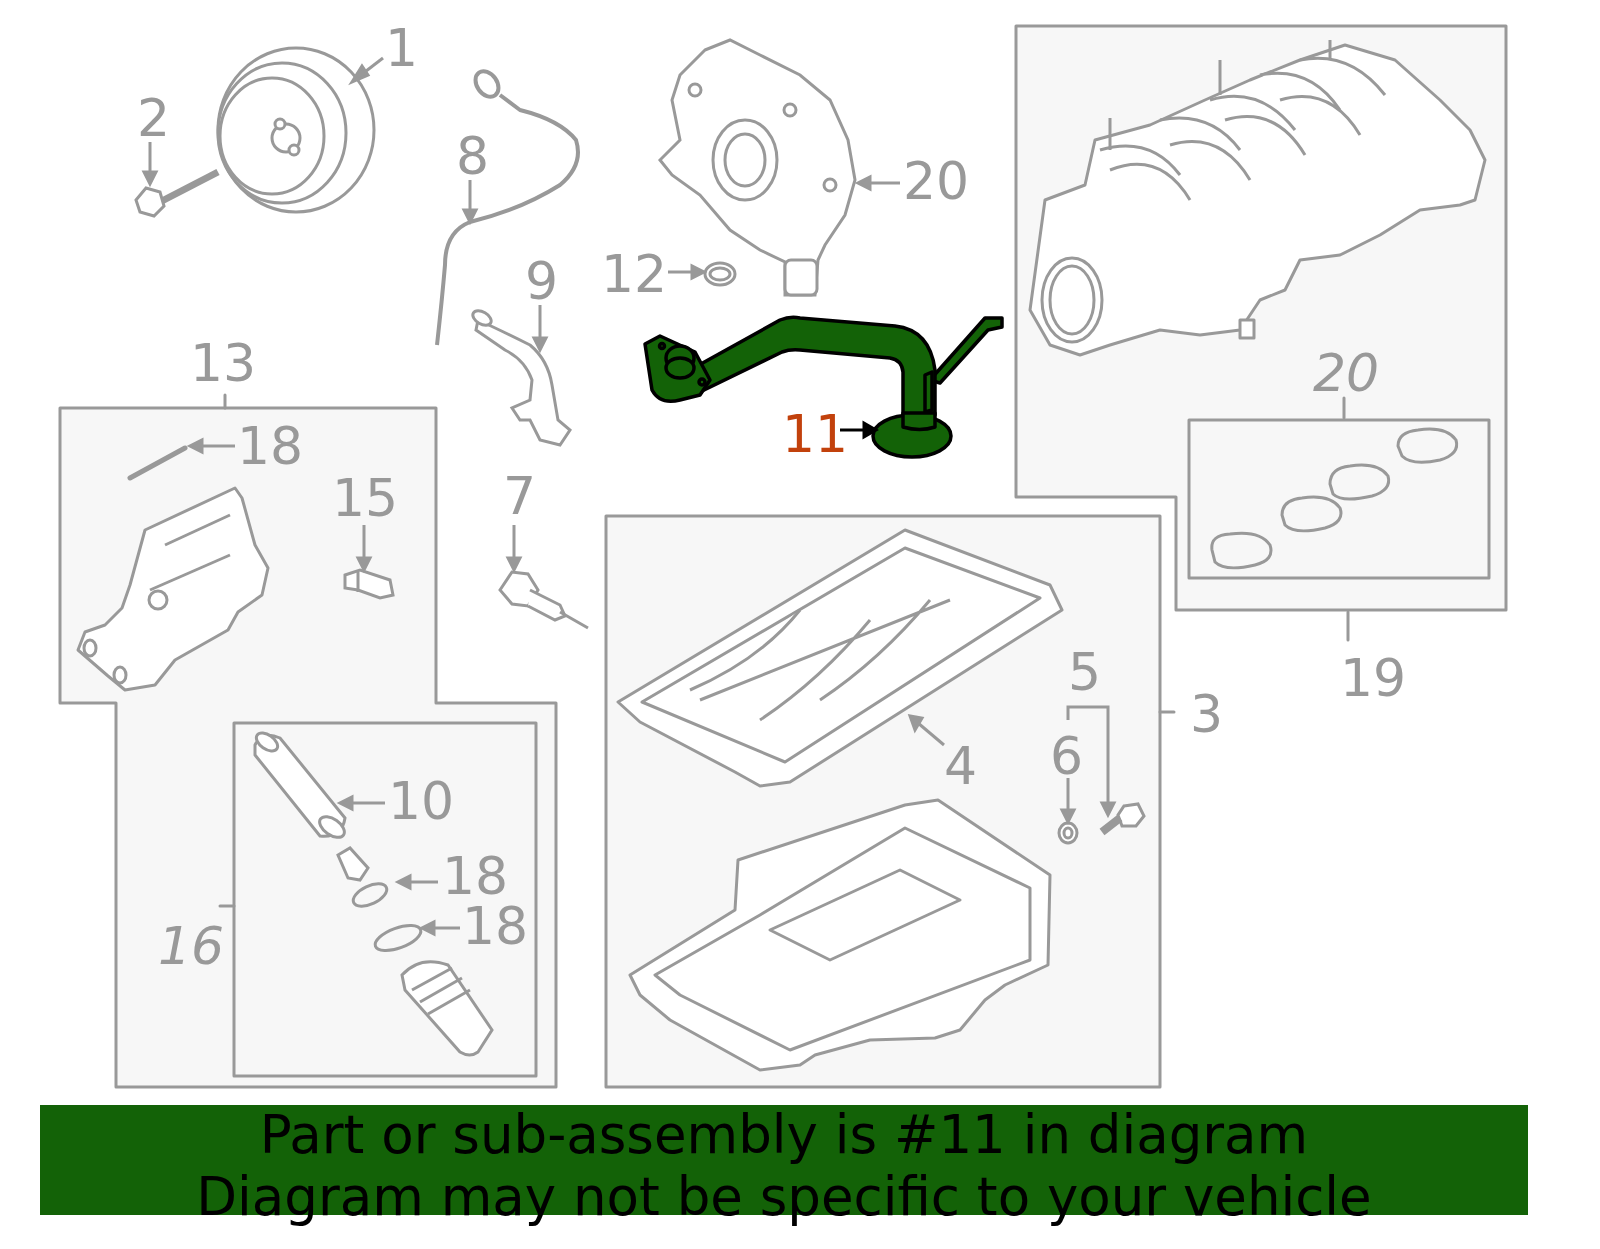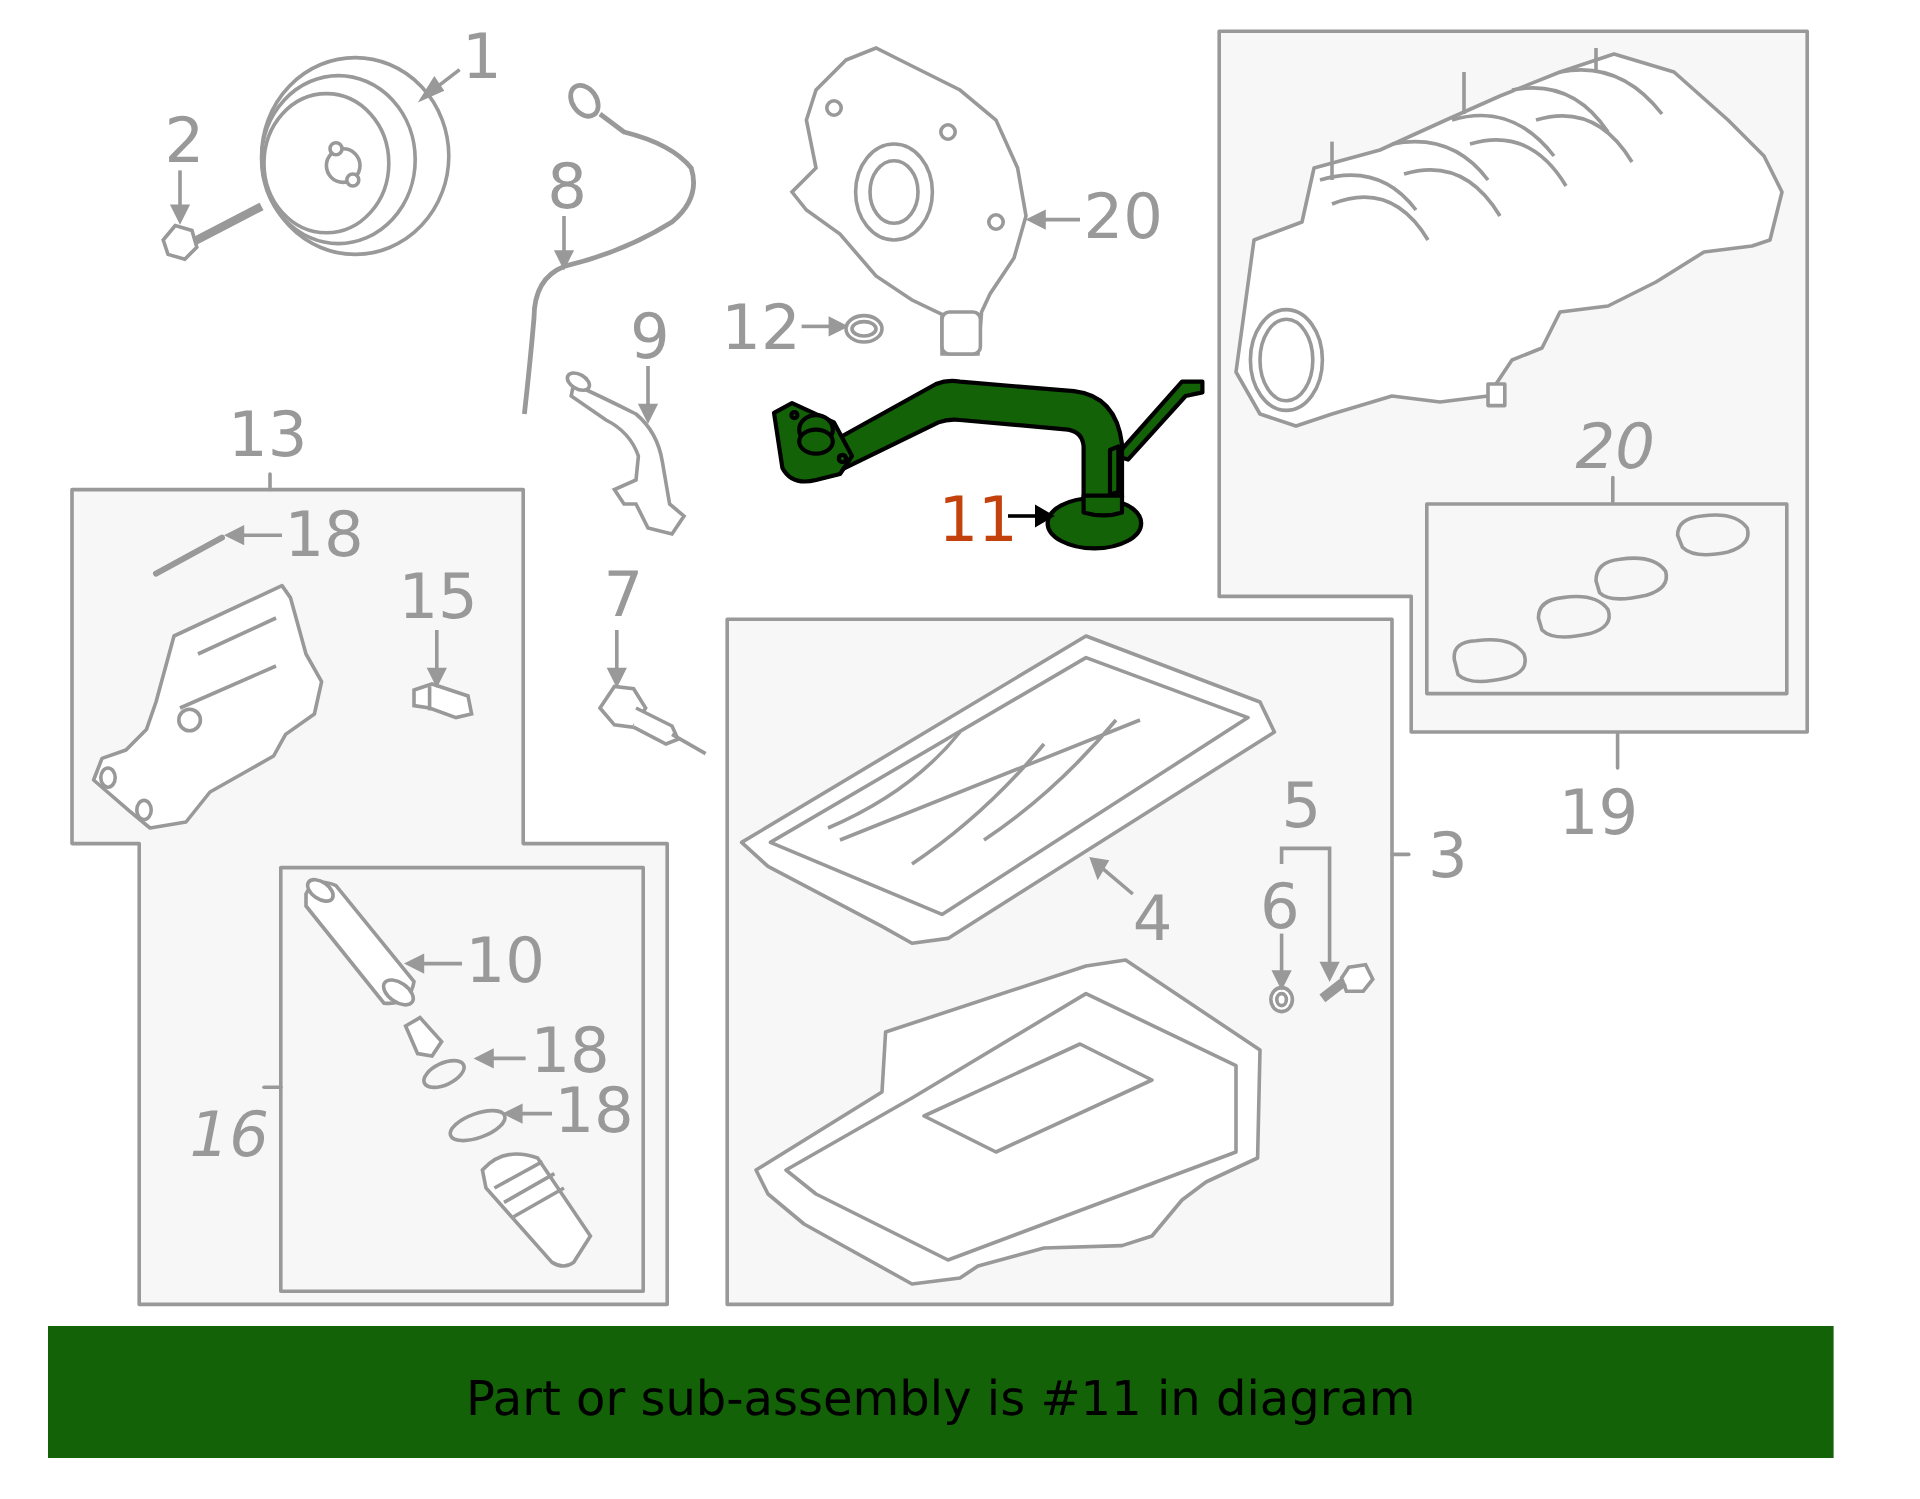--- a/index.html
+++ b/index.html
@@ -1,21 +1,21 @@
 <!DOCTYPE html>
 <html><head>
 <meta charset="utf-8">
 <style>
   html, body { margin:0; padding:0; background:#ffffff; }
   body { width:1600px; height:1249px; position:relative; overflow:hidden; font-family:"DejaVu Sans", sans-serif; }
   #diagram { position:absolute; left:0; top:0; width:1600px; height:1249px; }
   .callout { position:absolute; font-family:"DejaVu Sans", sans-serif; font-size:52px; line-height:1; color:#999999; }
   .callout.highlight { color:#c2410c; }
   .banner { position:absolute; left:40px; top:1105px; width:1488px; height:110px; background:#136207; display:flex; flex-direction:column; align-items:center; justify-content:center; }
-  .banner-line { font-family:"DejaVu Sans", sans-serif; font-size:40px; line-height:50px; color:#000000; text-align:center;margin-top:12px; }
+  .banner-line { font-family:"DejaVu Sans", sans-serif; font-size:53px; line-height:50px; color:#000000; text-align:center;margin-top:12px; }
 </style>
 </head>
 <body>
 
 <svg id="diagram" width="1600" height="1249" viewBox="0 0 1600 1249" xmlns="http://www.w3.org/2000/svg">
   <g fill="none" stroke="#999999" stroke-width="3" stroke-linejoin="round" stroke-linecap="round">
 
     <path d="M1016 26 H1506 V610 H1176 V497 H1016 Z" fill="#f7f7f7"></path>
     <line x1="1348" y1="612" x2="1348" y2="640"></line>
 
@@ -242,18 +242,19 @@
 <span class="callout" style="left:903px;top:155px;">20</span>
 <span class="callout highlight" style="left:782px;top:408px;">11</span>
 <span class="callout" style="left:601px;top:248px;">12</span>
 <span class="callout" style="left:190px;top:337px;">13</span>
 <span class="callout" style="left:237px;top:420px;">18</span>
 <span class="callout" style="left:332px;top:472px;">15</span>
 <span class="callout" style="left:158px;top:920px;font-style:italic;">16</span>
 <span class="callout" style="left:388px;top:775px;">10</span>
 <span class="callout" style="left:442px;top:850px;">18</span>
 <span class="callout" style="left:462px;top:900px;">18</span>
-<span class="callout" style="left:1299px;top:652px;text-align:center;">19</span>
+<span class="callout" style="left:1340px;top:652px;text-align:center;">19</span>
 <span class="callout" style="left:1313px;top:347px;font-style:italic;">20</span>
 
 <div class="banner">
   <div class="banner-line">Part or sub-assembly is #11 in diagram</div>
+  <div class="banner-line">Diagram may not be specific to your vehicle</div>
 </div>
 
 </body></html>

